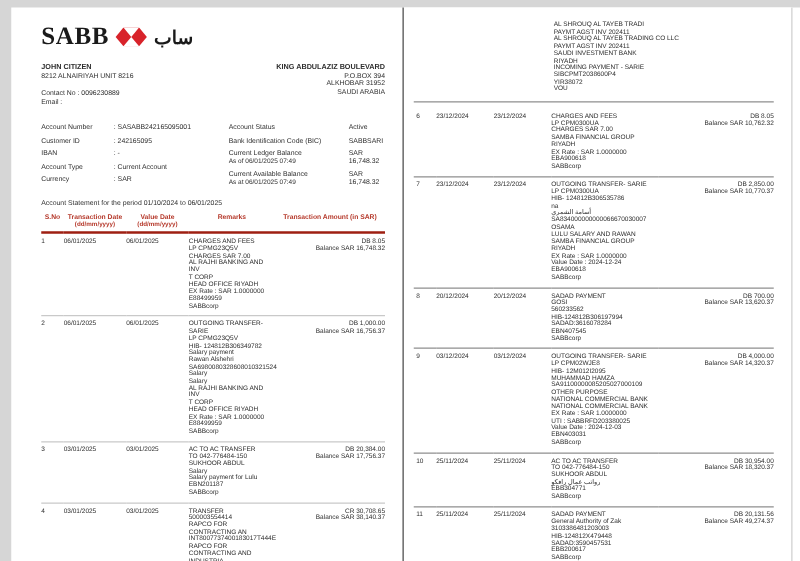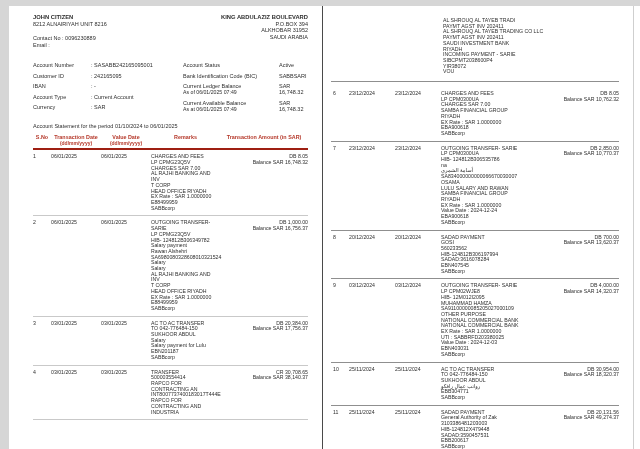--- a/index.html
+++ b/index.html
@@ -62,20 +62,29 @@
     border-bottom:1px solid #8f8f8f;}
 </style>
 </head>
 <body>
 
 <div class="viewport">
   <div class="sheet">
 
     <div class="page-left">
 
+      <div class="logo-row">
+        <span class="logo-latin">SABB</span>
+        <svg class="logo-hex" width="26" height="15" viewBox="0 0 40 24">
+          <polygon points="0,12 10,0 30,0 40,12 30,24 10,24" fill="#d8232a"></polygon>
+          <polygon points="10,0 30,0 20,12" fill="#ffffff"></polygon>
+          <polygon points="10,24 30,24 20,12" fill="#ffffff"></polygon>
+        </svg>
+        <span class="logo-arabic">ساب</span>
+      </div>
 
       <div class="addr-row">
         <div class="customer-block">
           <div class="addr-name">JOHN CITIZEN</div>
           <div>8212 ALNAIRIYAH UNIT 8216</div>
           <div class="contact">Contact No : 0096230889</div>
           <div>Email :</div>
         </div>
         <div class="branch-block">
           <div class="addr-name">KING ABDULAZIZ BOULEVARD</div>

